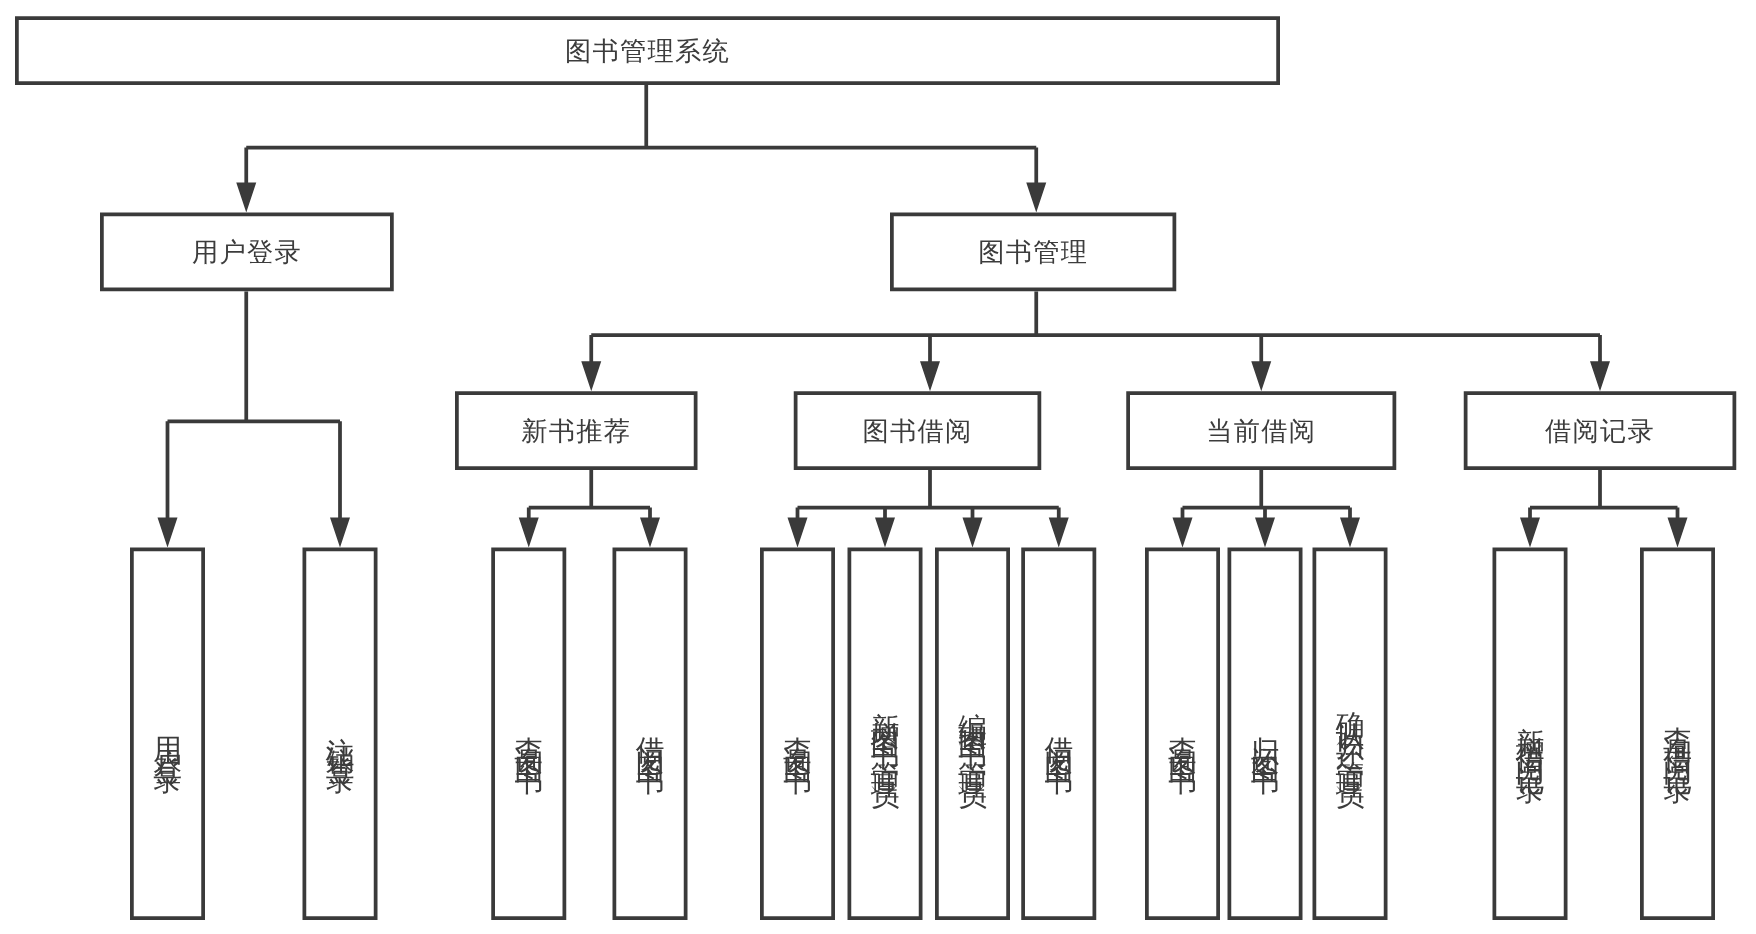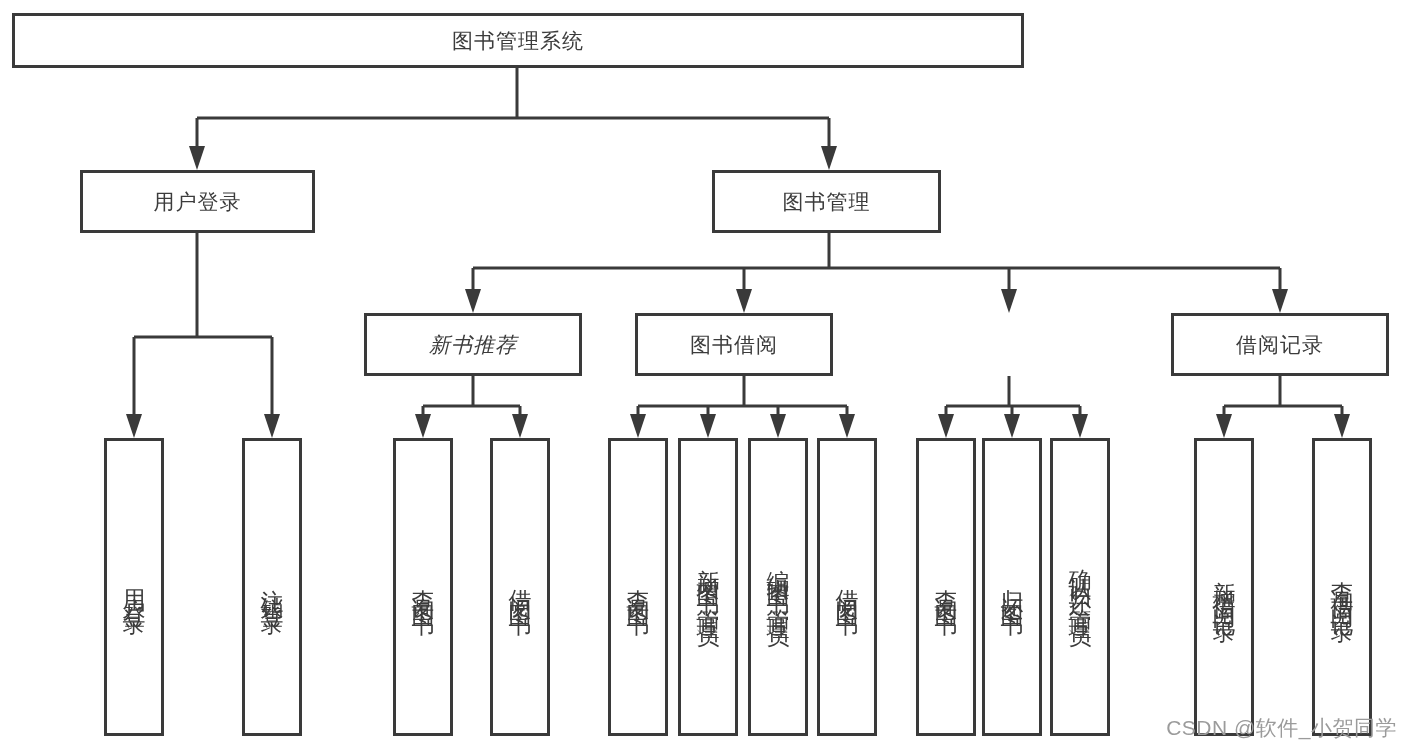--- a/index.html
+++ b/index.html
@@ -37,21 +37,21 @@
     color: var(--text-color);
   }
 
   .hbox { font-size: 21px; letter-spacing: 1px; }
 
   .root-box   { left: 12px;  top: 13px;  width: 1012px; height: 55px; }
   .l2-left    { left: 80px;  top: 170px; width: 235px;  height: 63px; }
   .l2-right   { left: 712px; top: 170px; width: 229px;  height: 63px; }
 
   .l3 { top: 313px; height: 63px; }
-  .l3-a { left: 364px;  width: 218px; font-style: italic; }
+  .l3-a { left: 364px;  width: 194px; }
   .l3-b { left: 635px;  width: 198px; }
   .l3-c { left: 901px;  width: 216px; }
   .l3-d { left: 1171px; width: 218px; }
 
   .vbox {
     top: 438px;
     width: 60px;
     height: 298px;
   }
   .vtext {
@@ -107,20 +107,23 @@
   <div class="node hbox l2-right">
     <span>图书管理</span>
   </div>
 
   <div class="node hbox l3 l3-a">
     <span>新书推荐</span>
   </div>
   <div class="node hbox l3 l3-b">
     <span>图书借阅</span>
   </div>
+  <div class="node hbox l3 l3-c">
+    <span>当前借阅</span>
+  </div>
   <div class="node hbox l3 l3-d">
     <span>借阅记录</span>
   </div>
 
   <div class="node vbox" style="left:104px">
     <span class="vtext">用户登录</span>
   </div>
   <div class="node vbox" style="left:242px">
     <span class="vtext">注销登录</span>
   </div>
@@ -155,15 +158,14 @@
     <span class="vtext">确认归还（管理员）</span>
   </div>
 
   <div class="node vbox" style="left:1194px">
     <span class="vtext">新增借阅记录</span>
   </div>
   <div class="node vbox" style="left:1312px">
     <span class="vtext">查询借阅记录</span>
   </div>
 
-  <div class="watermark">CSDN @软件_小贺同学</div>
 
 </div>
 
 </body></html>

